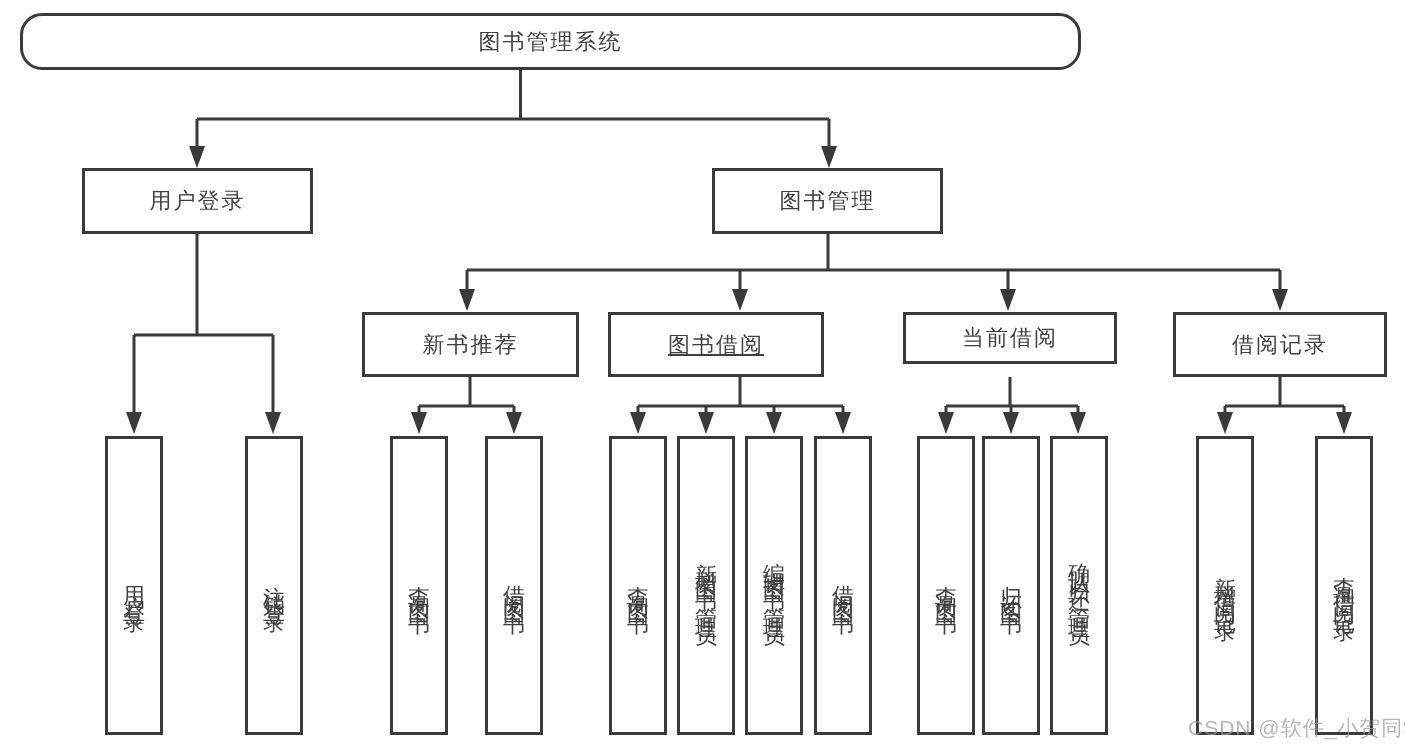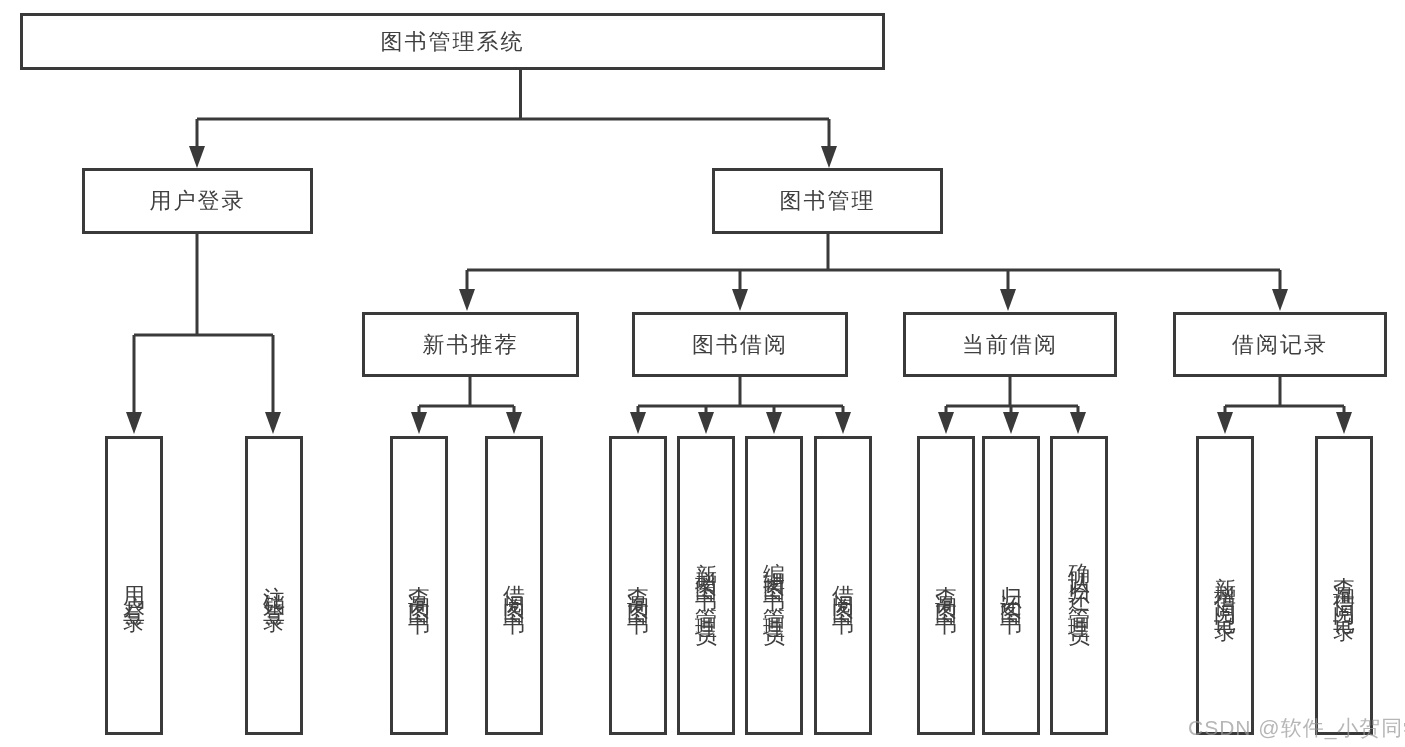--- a/index.html
+++ b/index.html
@@ -72,28 +72,28 @@
       <polygon points="766,412 782,412 774,434"></polygon>
       <polygon points="835,412 851,412 843,434"></polygon>
       <polygon points="938,412 954,412 946,434"></polygon>
       <polygon points="1003,412 1019,412 1011,434"></polygon>
       <polygon points="1070,412 1086,412 1078,434"></polygon>
       <polygon points="1217,412 1233,412 1225,434"></polygon>
       <polygon points="1336,412 1352,412 1344,434"></polygon>
     </g>
   </svg>
 
-  <div class="node h" style="left:20px; top:13px; width:865px; height:57px;">图书管理系统</div>
+  <div class="node h" style="left:20px; top:13px; width:1061px; height:57px;border-radius:22px;">图书管理系统</div>
 
   <div class="node h" style="left:82px; top:168px; width:231px; height:66px;">用户登录</div>
   <div class="node h" style="left:712px; top:168px; width:231px; height:66px;text-align:center;">图书管理</div>
 
   <div class="node h" style="left:362px; top:312px; width:217px; height:65px;">新书推荐</div>
-  <div class="node h" style="left:632px; top:312px; width:216px; height:65px;">图书借阅</div>
-  <div class="node h" style="left:903px; top:312px; width:214px; height:65px;">当前借阅</div>
+  <div class="node h" style="left:608px; top:312px; width:216px; height:65px;text-decoration:underline;">图书借阅</div>
+  <div class="node h" style="left:903px; top:312px; width:214px; height:52px;">当前借阅</div>
   <div class="node h" style="left:1173px; top:312px; width:214px; height:65px;">借阅记录</div>
 
   <div class="node v" style="left:105px; top:436px; width:58px; height:299px;">用户登录</div>
   <div class="node v" style="left:245px; top:436px; width:58px; height:299px;">注销登录</div>
 
   <div class="node v" style="left:390px; top:436px; width:58px; height:299px;">查询图书</div>
   <div class="node v" style="left:485px; top:436px; width:58px; height:299px;">借阅图书</div>
 
   <div class="node v" style="left:609px; top:436px; width:58px; height:299px;">查询图书</div>
   <div class="node v" style="left:677px; top:436px; width:58px; height:299px;">新增图书（管理员）</div>

